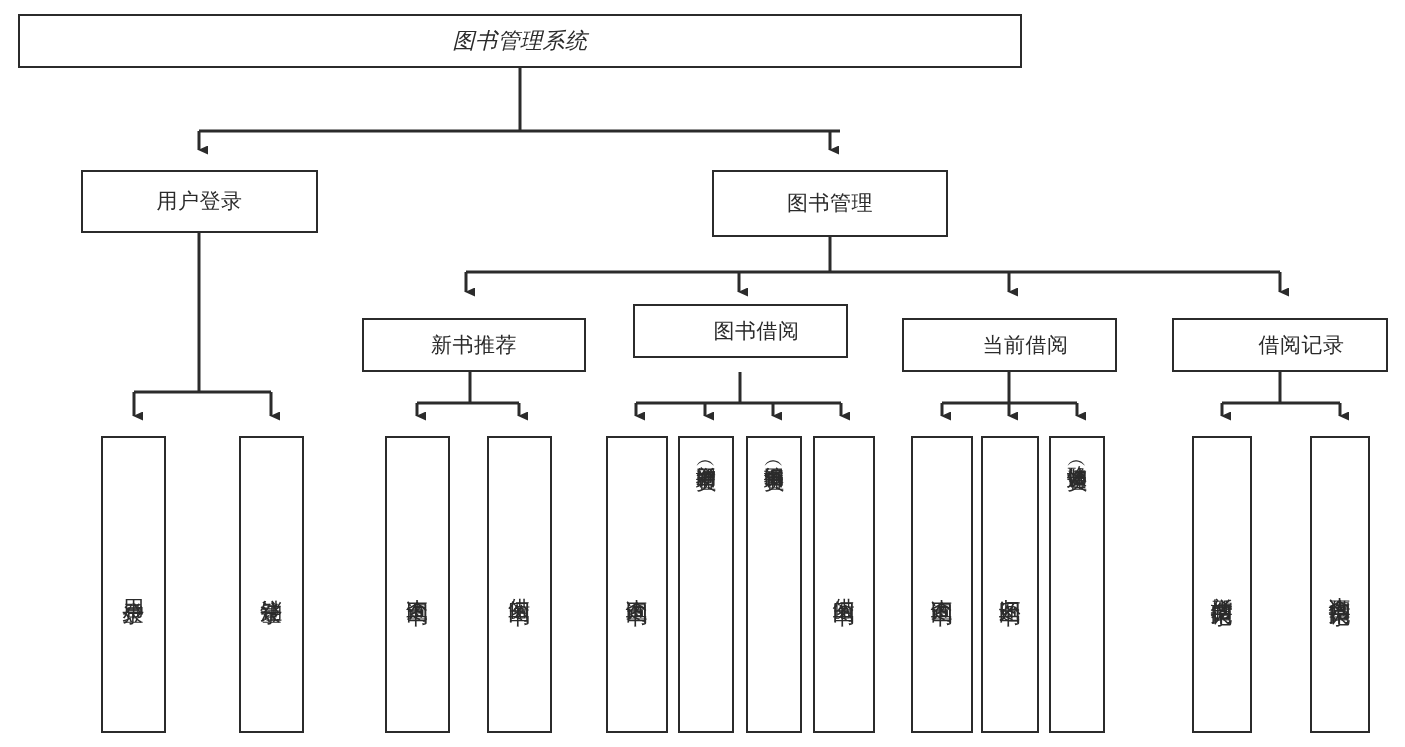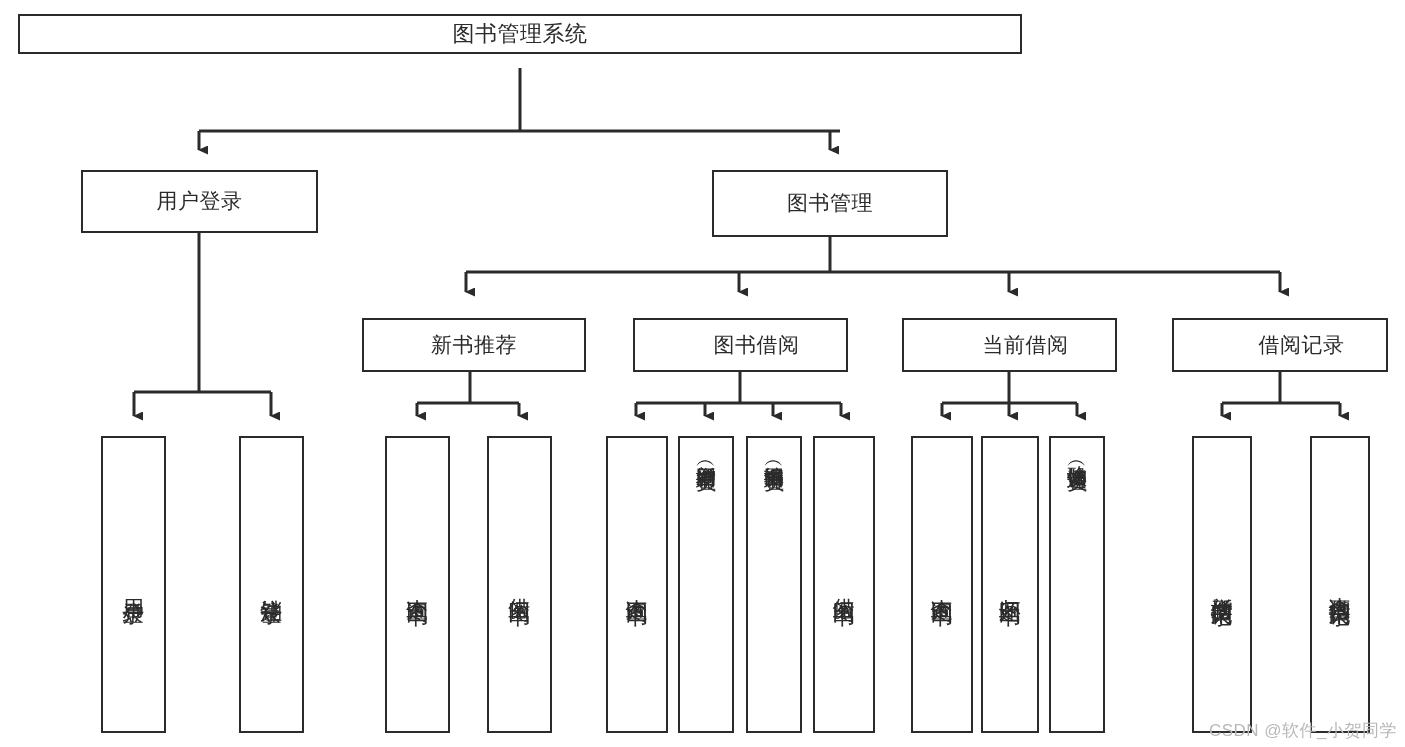--- a/index.html
+++ b/index.html
@@ -150,37 +150,37 @@
 
     <g stroke="#2b2b2b" stroke-width="3" fill="none">
 
       <path d="M1280,372 L1280,403"></path>
       <path d="M1222,403 L1340,403"></path>
       <path d="M1222,403 L1222,416" marker-end="url(#arrowhead)"></path>
       <path d="M1340,403 L1340,416" marker-end="url(#arrowhead)"></path>
     </g>
   </svg>
 
-  <div class="node horiz root" style="left:18px; top:14px; width:1004px; height:40px;">
+  <div class="node horiz root" style="left:18px; top:14px; width:1004px; height:54px;font-style:italic;">
     <span class="node-label">图书管理系统</span>
   </div>
 
   <div class="node horiz" style="left:81px; top:170px; width:237px; height:63px;">
     <span class="node-label">用户登录</span>
   </div>
 
   <div class="node horiz" style="left:712px; top:170px; width:236px; height:67px;">
     <span class="node-label">图书管理</span>
   </div>
 
   <div class="node horiz" style="left:362px; top:318px; width:224px; height:54px;">
     <span class="node-label">新书推荐</span>
   </div>
 
-  <div class="node horiz" style="left:633px; top:318px; width:215px; height:54px;padding-left:32px;">
+  <div class="node horiz" style="left:633px; top:304px; width:215px; height:54px;padding-left:32px;">
     <span class="node-label">图书借阅</span>
   </div>
 
   <div class="node horiz" style="left:902px; top:318px; width:215px; height:54px;padding-left:32px;">
     <span class="node-label">当前借阅</span>
   </div>
 
   <div class="node horiz" style="left:1172px; top:318px; width:216px; height:54px;padding-left:43px;">
     <span class="node-label">借阅记录</span>
   </div>
@@ -222,15 +222,14 @@
     <span class="node-label">确认归还（管理员）</span>
   </div>
 
   <div class="node vert center" style="left:1192px; top:436px; width:60px; height:297px;">
     <span class="node-label">新增借阅记录</span>
   </div>
   <div class="node vert center" style="left:1310px; top:436px; width:60px; height:297px;">
     <span class="node-label">查询借阅记录</span>
   </div>
 
-  <div id="watermark">CSDN @软件_小贺同学</div>
 
 </div>
 
 </body></html>

